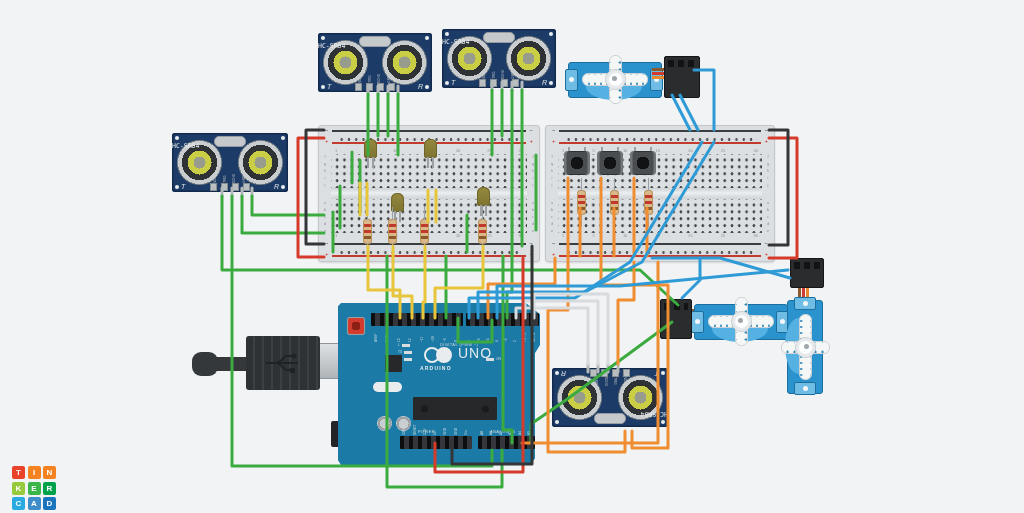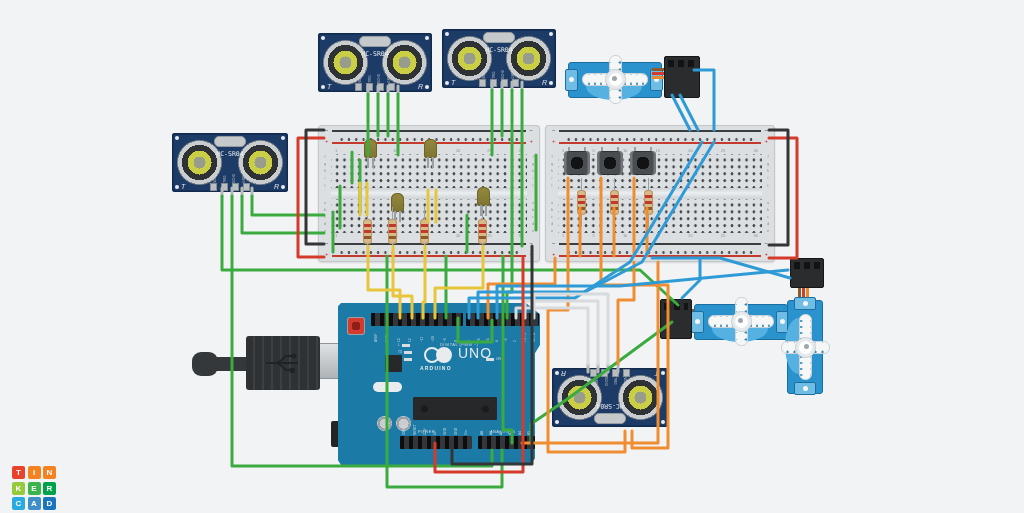--- a/index.html
+++ b/index.html
@@ -37,21 +37,21 @@
   .hcsr04{position:absolute;background:#1c3b66;border-radius:3px;z-index:20;
           box-shadow:inset 0 0 0 1.5px #122a4d;}
   .hcsr04 .hole{position:absolute;width:4px;height:4px;border-radius:50%;background:#e9edf0;}
   .hcsr04 .hole.tl{left:3px;top:3px}.hcsr04 .hole.tr{right:3px;top:3px}
   .hcsr04 .hole.bl{left:3px;bottom:3px}.hcsr04 .hole.br{right:3px;bottom:3px}
   .hcsr04 .xtal{position:absolute;top:3px;left:50%;transform:translateX(-50%);width:30px;height:9px;
       background:#c5c9cc;border:1px solid #969ca0;border-radius:5px;}
   .hcsr04 .eye{position:absolute;top:7px;width:45px;height:45px;border-radius:50%;
       background:radial-gradient(circle,#979c8c 0 6px,#c9ce44 6px 12px,#2f3234 12px 17.5px,#c9cdd0 17.5px 21.5px,#82888c 21.5px 22.5px);}
   .hcsr04 .eye.left{left:5px}.hcsr04 .eye.right{right:5px}
-  .hcsr04 .sensor-label{position:absolute;top:17px;left:0;width:100%;text-align:center;
+  .hcsr04 .sensor-label{position:absolute;top:9px;left:0;width:100%;
       color:#e8ecef;font-size:6.5px;font-family:"DejaVu Sans Mono",monospace;letter-spacing:0;}
   .hcsr04 .pin-row{position:absolute;bottom:1px;left:50%;transform:translateX(-50%);display:flex;gap:4px;}
   .hcsr04 .pin-row i{width:5px;height:6px;background:#b9bec1;border:1px solid #878d91;}
   .hcsr04 .pin-labels{position:absolute;bottom:9px;left:50%;transform:translateX(-50%);display:flex;gap:6px;}
   .hcsr04 .pin-labels span{writing-mode:vertical-rl;transform:rotate(180deg);font-size:3px;
       line-height:3.5px;color:#c3cad0;}
   .hcsr04 .corner-t{position:absolute;bottom:2px;left:9px;color:#dfe4e8;font-size:7px;font-style:italic;}
   .hcsr04 .corner-r{position:absolute;bottom:2px;right:9px;color:#dfe4e8;font-size:7px;font-style:italic;}
   .hcsr04.rot180{transform:rotate(180deg);}
 

